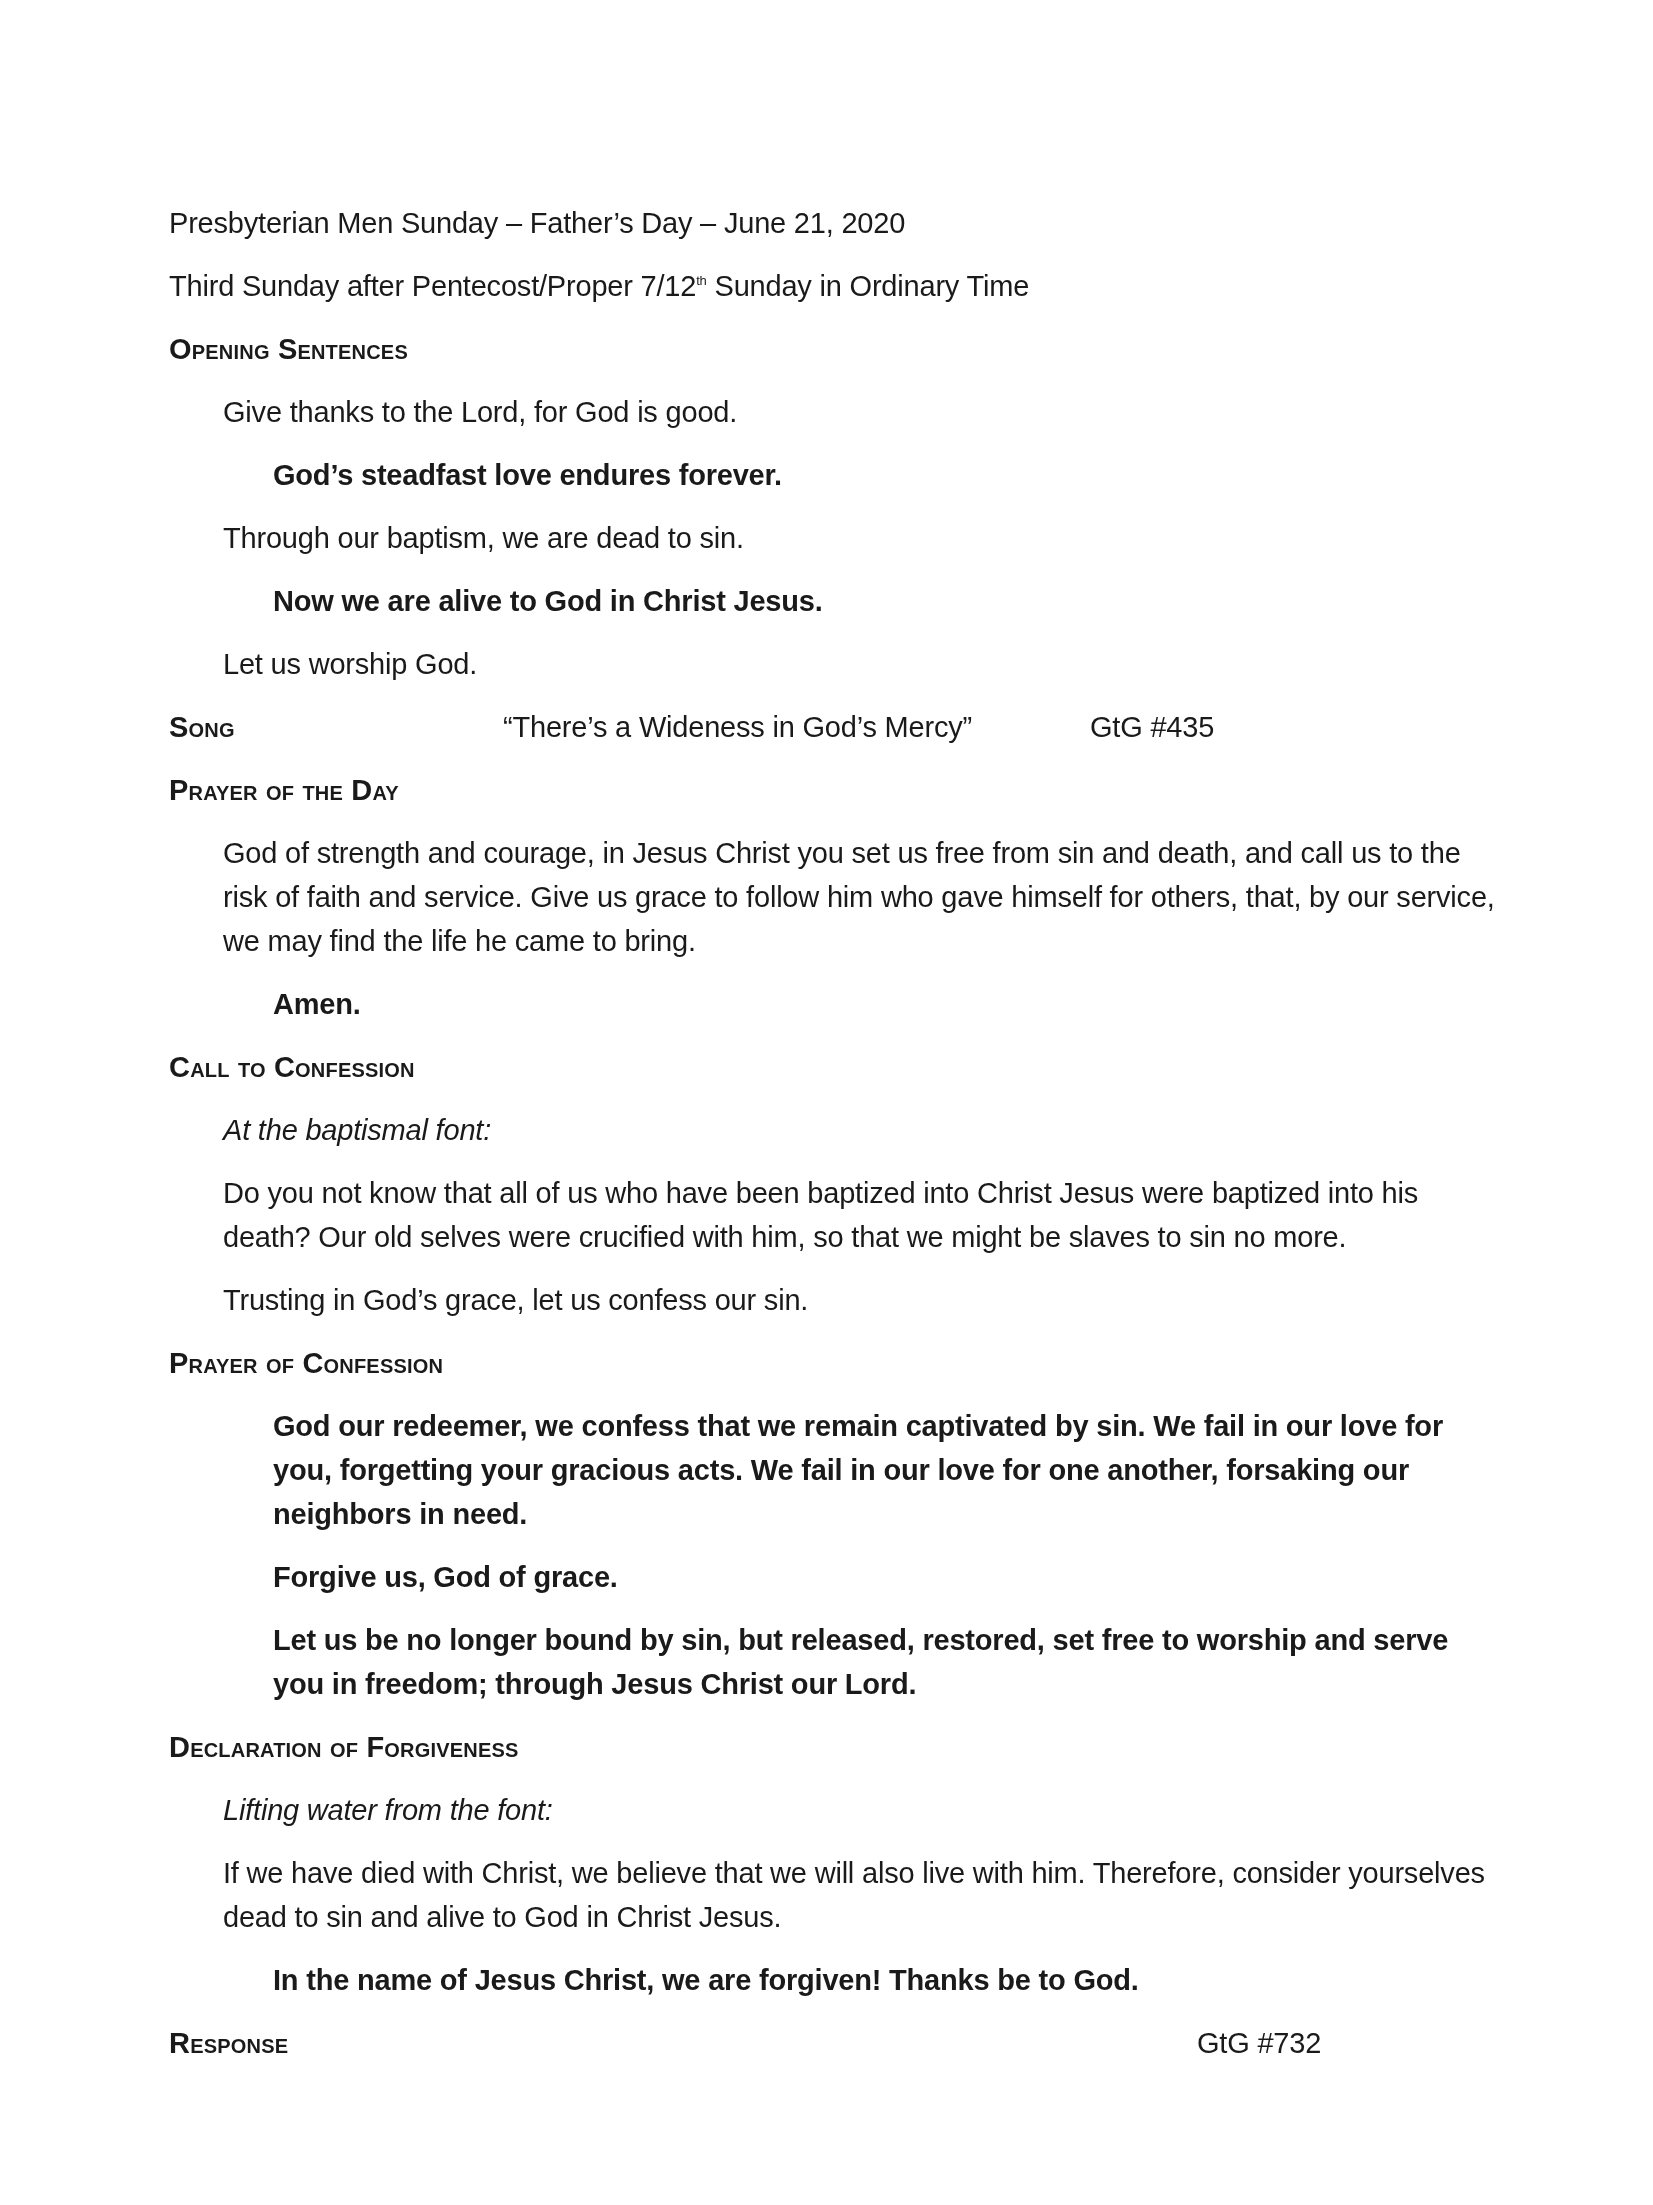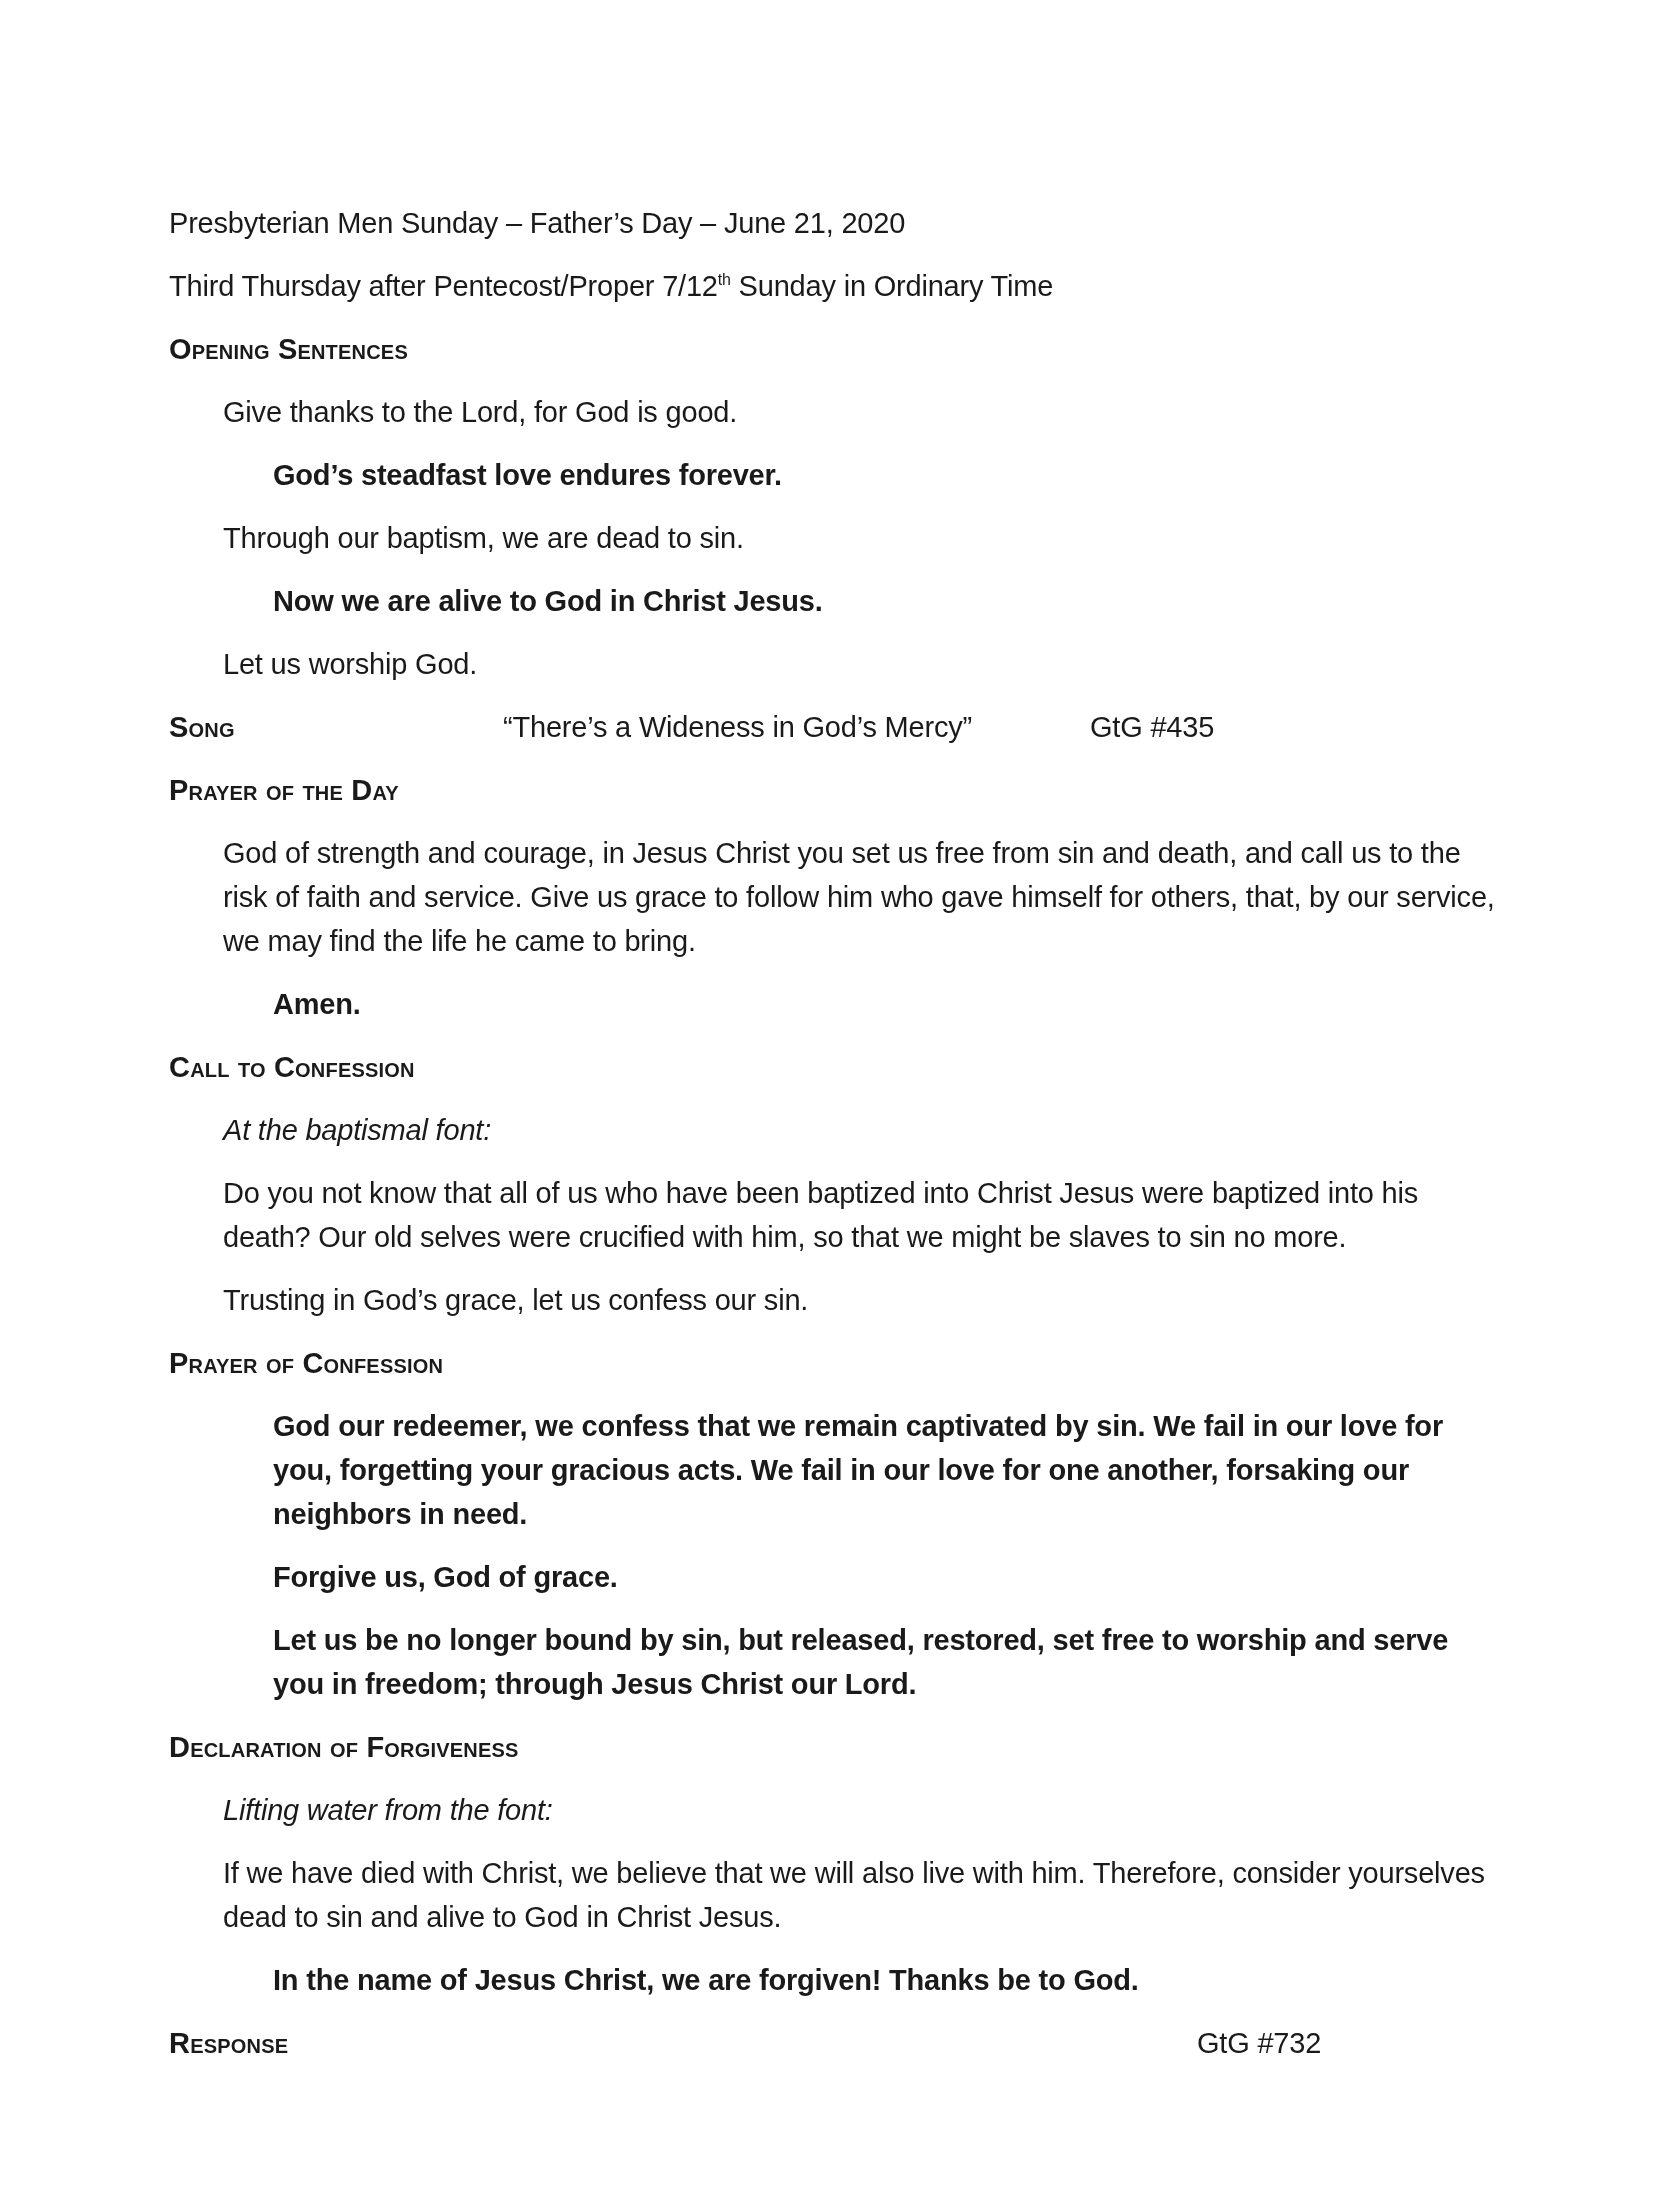--- a/index.html
+++ b/index.html
@@ -52,34 +52,34 @@
   .songline .song-number {
     position: absolute;
     top: 0;
     font-variant: normal;
     font-weight: 400;
     letter-spacing: -0.2px;
   }
   .songline .num-435 { left: 921px; }
   .songline .num-832 { left: 1028px; }
   sup.ordinal {
-    font-size: 16px;
+    font-size: 13px;
     vertical-align: super;
     line-height: 0;
     margin-top: 22px;
   }
 </style>
 </head>
 <body>
 
 <div class="doc">
 
   <p class="para">Presbyterian Men Sunday – Father’s Day – June 21, 2020</p>
 
-  <p class="para"><span>Third Thursday after Pentecost/Proper 7/12</span><sup class="ordinal">th</sup><span> Sunday in Ordinary Time</span></p>
+  <p class="para"><span>Third Sunday after Pentecost/Proper 7/12</span><sup class="ordinal">th</sup><span> Sunday in Ordinary Time</span></p>
 
   <p class="para heading">Opening Sentences</p>
 
   <p class="para indent1">Give thanks to the Lord, for God is good.</p>
 
   <p class="para indent2 bold">God’s steadfast love endures forever.</p>
 
   <p class="para indent1">Through our baptism, we are dead to sin.</p>
 
   <p class="para indent2 bold">Now we are alive to God in Christ Jesus.</p>

